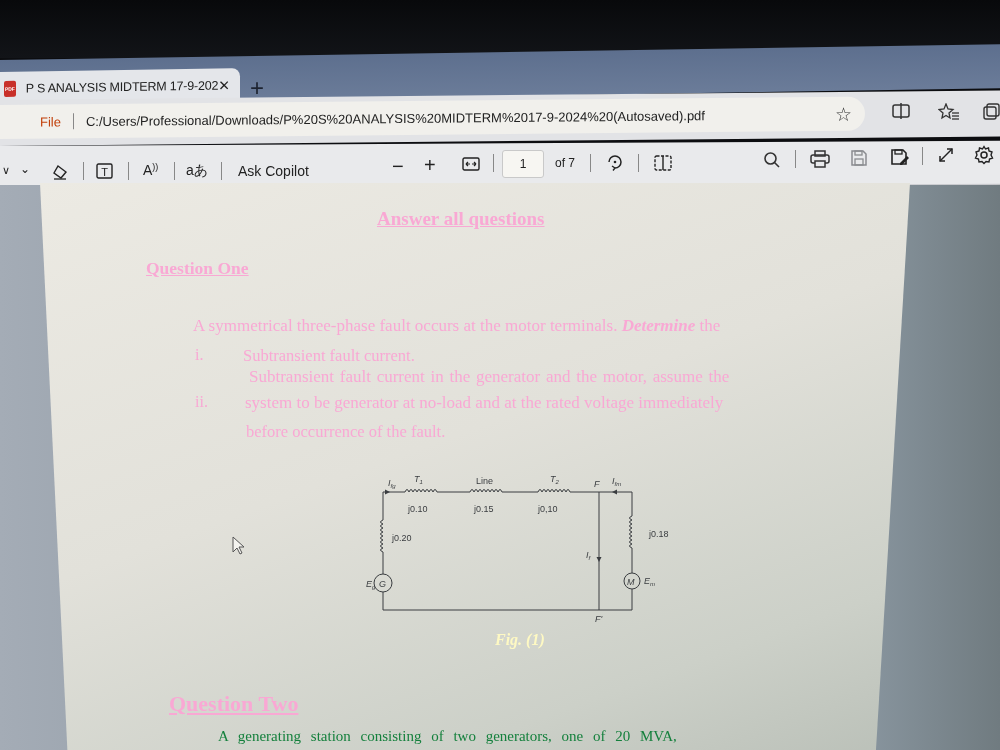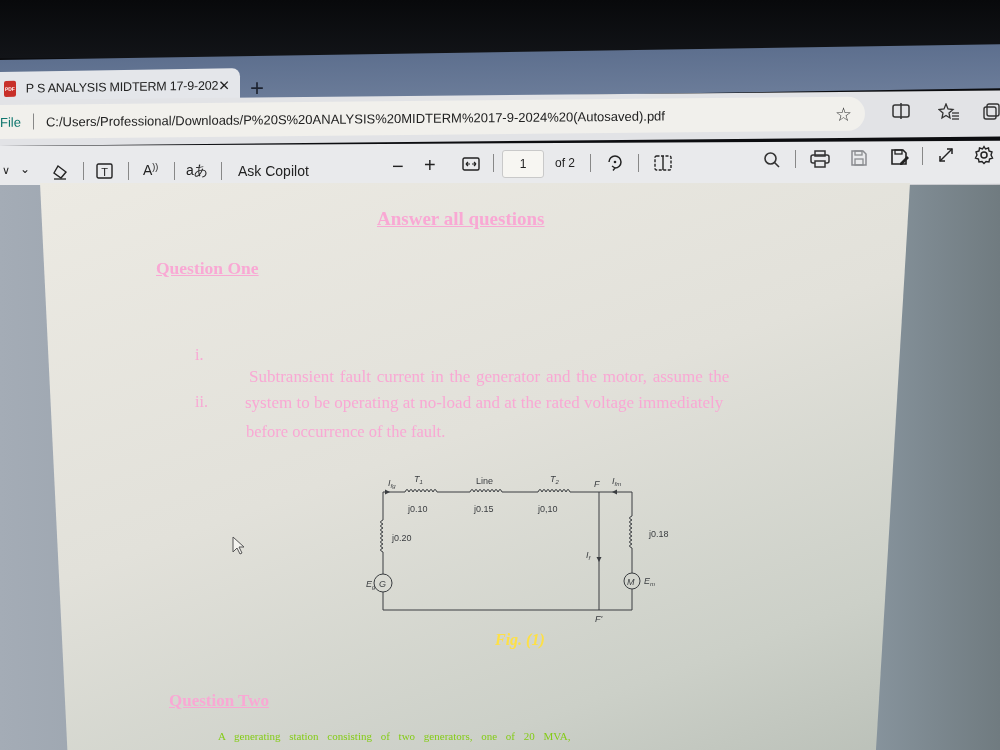--- a/index.html
+++ b/index.html
@@ -9,39 +9,39 @@
   
   .tabstrip { position: absolute; left: 0; top: 60px; width: 1000px; height: 44px; background: linear-gradient(#5d6f8e, #6b7c99); transform: skewY(-0.9deg); transform-origin: left top; }
   .tab { position: absolute; left: 0; top: 72px; width: 240px; height: 34px; background: #e4e6ea; border-radius: 0 8px 0 0; display: flex; align-items: center; padding-left: 4px; transform: skewY(-0.9deg); transform-origin: left top; }
   .pdf-icon { width: 14px; height: 16px; background: #c8302a; border-radius: 2px; margin-right: 10px; color:#fff; font-size:5px; font-weight:bold; display:flex; align-items:center; justify-content:center; }
   .tab-title { font-size: 12.5px; color: #222; letter-spacing: -0.2px; flex: 1; white-space: nowrap; }
   .tab-close { font-size: 14px; color: #222; margin-right: 10px; cursor: pointer; }
   .newtab { position: absolute; left: 250px; top: 74px; font-size: 24px; color: #1d2330; font-weight: 300; cursor: pointer; }
   
   .addrbar { position: absolute; left: 0; top: 100px; width: 1000px; height: 46px; background: #e2e3e6; transform: skewY(-0.55deg); transform-origin: left top; }
   .url-box { position: absolute; left: -10px; top: 105px; width: 875px; height: 34px; background: #f1f0ec; border-radius: 0 17px 17px 0; transform: skewY(-0.55deg); transform-origin: left top; display: flex; align-items: center; }
-  .file-label { font-size: 13px; color: #0f766e; margin-left: 10px; }
+  .file-label { font-size: 13px; color: #c2410c; margin-left: 10px; padding-left: 40px; }
   .url-sep { width: 1px; height: 16px; background: #888; margin: 0 12px; }
   .url-text { font-size: 13px; color: #222; white-space: nowrap; }
   .star { position: absolute; left: 835px; top: 103px; font-size: 19px; color: #333; cursor:pointer; }
   .browser-icons { position: absolute; top: 103px; font-size: 17px; color: #333; cursor:pointer; }
   
   .pdfbar { position: absolute; left: 0; top: 146px; width: 1000px; height: 44px; background: #e9eaec; border-bottom: 1px solid #c9cace; transform: skewY(-0.3deg); transform-origin: left top; }
   .tb { position: absolute; top: 160px; font-size: 14px; color: #222; cursor: pointer; white-space: nowrap; }
   .tb-sep { position: absolute; top: 162px; width: 1px; height: 18px; background: #888; }
   .pagebox { position: absolute; left: 502px; top: 150px; width: 42px; height: 28px; background: #f7f6f2; border: 1px solid #c9c9c9; border-radius: 3px; font-size: 12px; color:#222; display:flex; align-items:center; justify-content:center; }
   
   .viewer-bg { position: absolute; left: 0; top: 185px; width: 1000px; height: 565px; background: linear-gradient(90deg, #a4acb6 0%, #9aa3ad 15%, #8b98a2 85%, #707b80 100%); }
   .page { position: absolute; left: 40px; top: 183px; width: 870px; height: 580px; background: linear-gradient(160deg, #eceae3 0%, #e2e1da 45%, #ccd0c8 80%, #b9bfb7 100%); clip-path: polygon(0 0, 100% 0, 96% 100%, 28px 100%); }
   .serif { font-family: "Liberation Serif", serif; color: #f9a8d4; }
   .heading-center { position: absolute; left: 377px; top: 208px; font-size: 19px; font-weight: bold; text-decoration: underline; }
   .q-title { position: absolute; font-size: 17.5px; font-weight: bold; text-decoration: underline; }
   .para { position: absolute; font-size: 17px; line-height: 24.5px; text-align: justify; }
   .list-num { position: absolute; font-size: 16px; }
-  .figcap { position: absolute; left: 495px; top: 631px; font-size: 16px; font-style: italic; font-weight: bold; color: #fde047; }
+  .figcap { position: absolute; left: 495px; top: 631px; font-size: 16px; font-style: italic; font-weight: bold; color: #fef9c3; }
   .cursor { position: absolute; left: 232px; top: 536px; }
   svg text { font-family: "Liberation Sans", sans-serif; }
 </style>
 </head>
 <body>
 
 <div class="screen">
   <div class="bezel"></div>
 
   <div class="tabstrip"></div>
@@ -106,21 +106,21 @@
   <div class="tb" style="left:392px;top:155px;font-size:20px;">−</div>
   <div class="tb" style="left:424px;top:154px;font-size:20px;">+</div>
   <div class="tb" style="left:462px;top:157px;">
     <svg width="18" height="14" viewBox="0 0 18 14">
         <rect x="1" y="1" width="16" height="12" rx="1.5" fill="none" stroke="#222" stroke-width="1.4"></rect>
         <path d="M4 7 L8 7 M4 7 L6 5 M4 7 L6 9 M14 7 L10 7 M14 7 L12 5 M14 7 L12 9" stroke="#222" stroke-width="1.2" fill="none"></path>
       </svg>
   </div>
   <div class="tb-sep" style="left:493px;top:154px;"></div>
   <div class="pagebox">1</div>
-  <div class="tb" style="left:555px;top:156px;font-size:12px;">of 2</div>
+  <div class="tb" style="left:555px;top:156px;font-size:12px;">of 7</div>
   <div class="tb-sep" style="left:590px;top:154px;"></div>
   <div class="tb" style="left:606px;top:153px;">
     <svg width="18" height="18" viewBox="0 0 18 18">
         <path d="M3 9 A6 6 0 1 1 9 15" fill="none" stroke="#222" stroke-width="1.5"></path>
         <path d="M9 15 L6 13 M9 15 L7 17.5" stroke="#222" stroke-width="1.4" fill="none"></path>
         <circle cx="9" cy="9" r="1.3" fill="#222"></circle>
       </svg>
   </div>
   <div class="tb-sep" style="left:638px;top:154px;"></div>
   <div class="tb" style="left:654px;top:155px;">
@@ -170,28 +170,32 @@
         <circle cx="10" cy="10" r="3" fill="none" stroke="#222" stroke-width="1.5"></circle>
         <path d="M10 1.5 L11.5 4 L14.5 3 L15 6 L18 7 L17 10 L18.5 13 L15.5 14 L15 17 L12 16.5 L10 18.5 L8 16.5 L5 17 L4.5 14 L1.5 13 L3 10 L2 7 L5 6 L5.5 3 L8.5 4 Z" fill="none" stroke="#222" stroke-width="1.4"></path>
       </svg>
   </div>
 
   <div class="viewer-bg"></div>
   <div class="page"></div>
 
   <div class="heading-center serif">Answer all questions</div>
 
-  <div class="q-title serif" style="left:156px;top:258px;text-decoration:underline;">Question One</div>
-
+  <div class="q-title serif" style="left:146px;top:258px;text-decoration:underline;">Question One</div>
+
+  <div class="para serif" style="left:193px;top:314px;width:604px;white-space:nowrap;">
+    <span>A symmetrical three-phase fault occurs at the motor terminals. </span><span style="font-weight:bold;font-style:italic;">Determine</span><span> the</span>
+  </div>
 
   <div class="list-num serif" style="left:195px;top:346px;">i.</div>
+  <div class="para serif" style="left:243px;top:344px;font-size:16.5px;">Subtransient fault current.</div>
 
   <div class="list-num serif" style="left:195px;top:393px;">ii.</div>
   <div class="para serif" style="left:243px;top:365px;width:555px;white-space:nowrap;word-spacing:1.5px;margin-left:6px;">Subtransient fault current in the generator and the motor, assume the</div>
-  <div class="para serif" style="left:245px;top:391px;width:555px;white-space:nowrap;">system to be operating at no-load and at the rated voltage immediately</div>
+  <div class="para serif" style="left:245px;top:391px;width:555px;white-space:nowrap;">system to be generator at no-load and at the rated voltage immediately</div>
   <div class="para serif" style="left:246px;top:420px;white-space:nowrap;font-size:16.5px;">before occurrence of the fault.</div>
 
   <svg style="position:absolute;left:350px;top:470px;" width="320" height="160" viewBox="0 0 320 160">
     <g stroke="#3a3d40" stroke-width="1" fill="none">
 
       <line x1="33" y1="22" x2="55" y2="22"></line>
       <path d="M55 22 q2 -5 4 0 q2 -5 4 0 q2 -5 4 0 q2 -5 4 0 q2 -5 4 0 q2 -5 4 0 q2 -5 4 0 q2 -5 4 0"></path>
       <line x1="87" y1="22" x2="120" y2="22"></line>
       <path d="M120 22 q2 -5 4 0 q2 -5 4 0 q2 -5 4 0 q2 -5 4 0 q2 -5 4 0 q2 -5 4 0 q2 -5 4 0 q2 -5 4 0"></path>
       <line x1="152" y1="22" x2="188" y2="22"></line>
@@ -240,15 +244,15 @@
     </g>
   </svg>
   <div class="figcap serif">Fig. (1)</div>
 
   <div class="cursor">
     <svg width="14" height="20" viewBox="0 0 14 20">
         <path d="M1 1 L1 16 L5 12 L8 18 L10 17 L7 11 L12 11 Z" fill="#f4f3ef" stroke="#555" stroke-width="1"></path>
       </svg>
   </div>
 
-  <div class="q-title serif" style="left:169px;top:691px;font-size:17px;">Question Two</div>
-  <div class="para serif" style="left:218px;top:724px;width:572px;white-space:nowrap;word-spacing:6px;font-size:11px;color:#84cc16;">A generating station consisting of two generators, one of 20 MVA,</div>
+  <div class="q-title serif" style="left:169px;top:691px;font-size:22px;">Question Two</div>
+  <div class="para serif" style="left:218px;top:724px;width:572px;white-space:nowrap;word-spacing:6px;font-size:15px;color:#15803d;">A generating station consisting of two generators, one of 20 MVA,</div>
 </div>
 
 </body></html>

